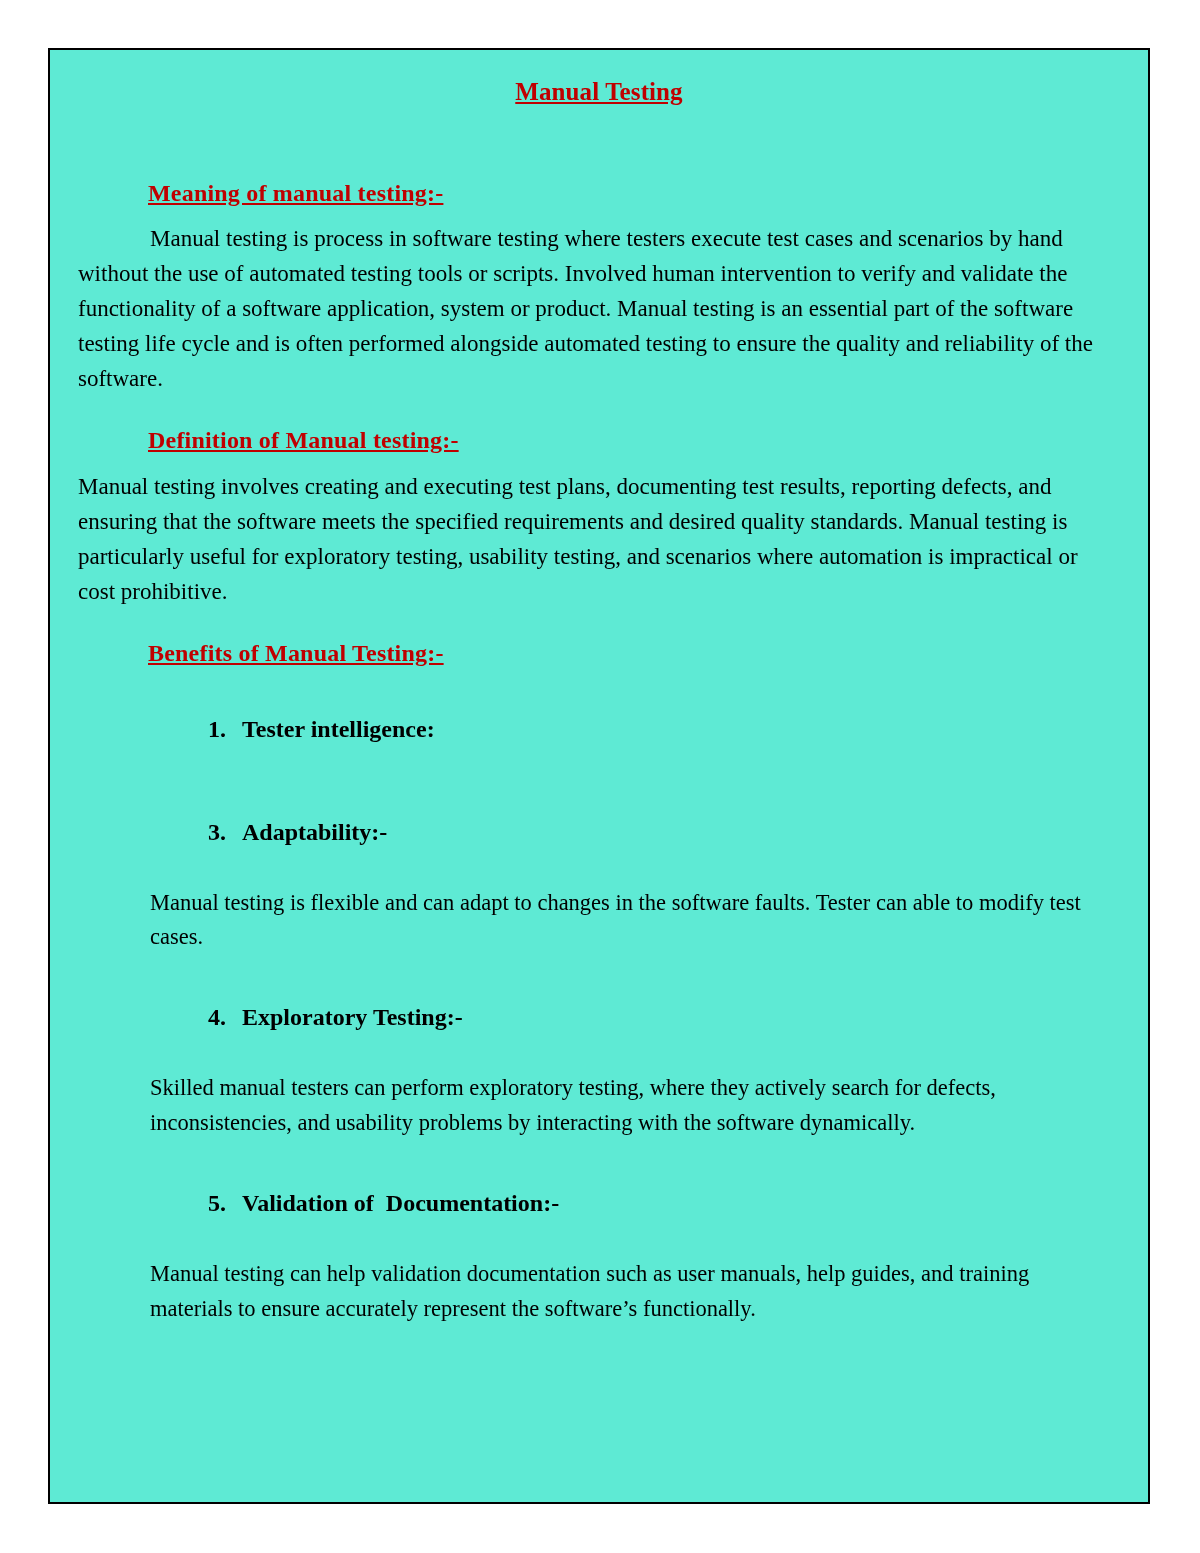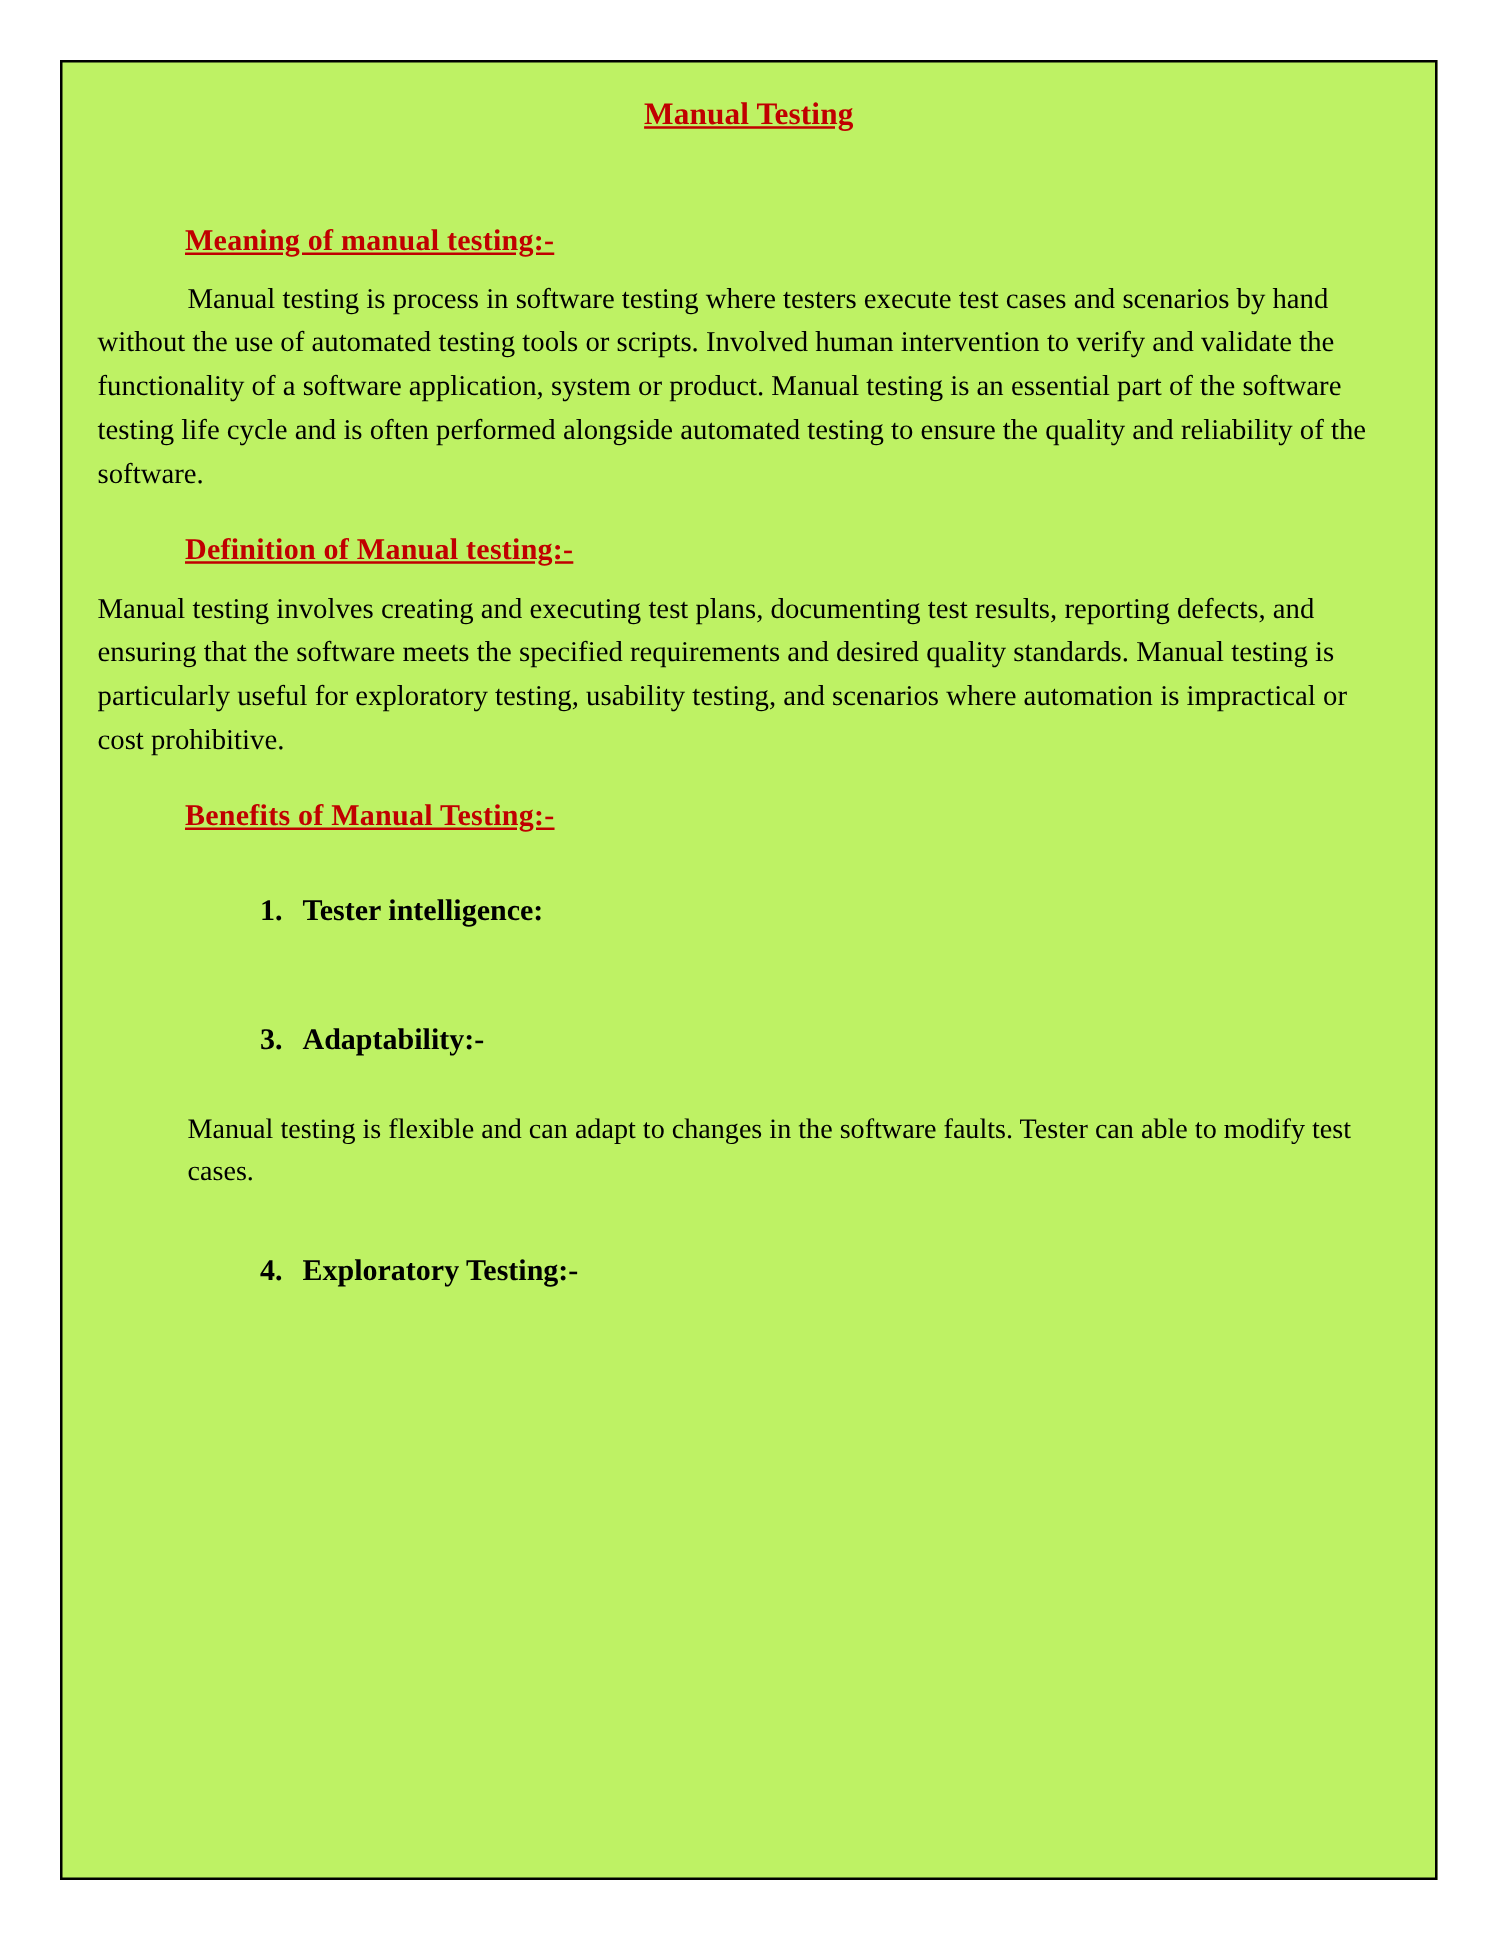--- a/index.html
+++ b/index.html
@@ -15,21 +15,21 @@
     overflow: hidden;
   }
   .page {
     position: absolute;
     left: 48px;
     top: 48px;
     width: 1102px;
     height: 1456px;
     border: 2px solid #000000;
     box-sizing: border-box;
-    background: #bef264;
+    background: #5eead4;
   }
   .page-inner {
     padding: 0 28px 0 28px;
     box-sizing: border-box;
     height: 100%;
   }
   .doc-title {
     text-align: center;
     color: #C00000;
     font-weight: bold;
@@ -121,22 +121,29 @@
         <div class="item-head">
           <span class="item-num">3.</span><span>Adaptability:-</span>
         </div>
         <div class="item-body">Manual testing is flexible and can adapt to changes in the software faults. Tester can able to modify test cases.</div>
       </li>
 
       <li>
         <div class="item-head">
           <span class="item-num">4.</span><span>Exploratory Testing:-</span>
         </div>
+        <div class="item-body">Skilled manual testers can perform exploratory testing, where they actively search for defects, inconsistencies, and usability problems by interacting with the software dynamically.</div>
       </li>
 
+      <li>
+        <div class="item-head">
+          <span class="item-num">5.</span><span>Validation of  Documentation:-</span>
+        </div>
+        <div class="item-body">Manual testing can help validation documentation such as user manuals, help guides, and training materials to ensure accurately represent the software’s functionally.</div>
+      </li>
 
       <li>
         <div class="item-head">
           
         </div>
 
       </li>
 
     </ol>
   </div>

